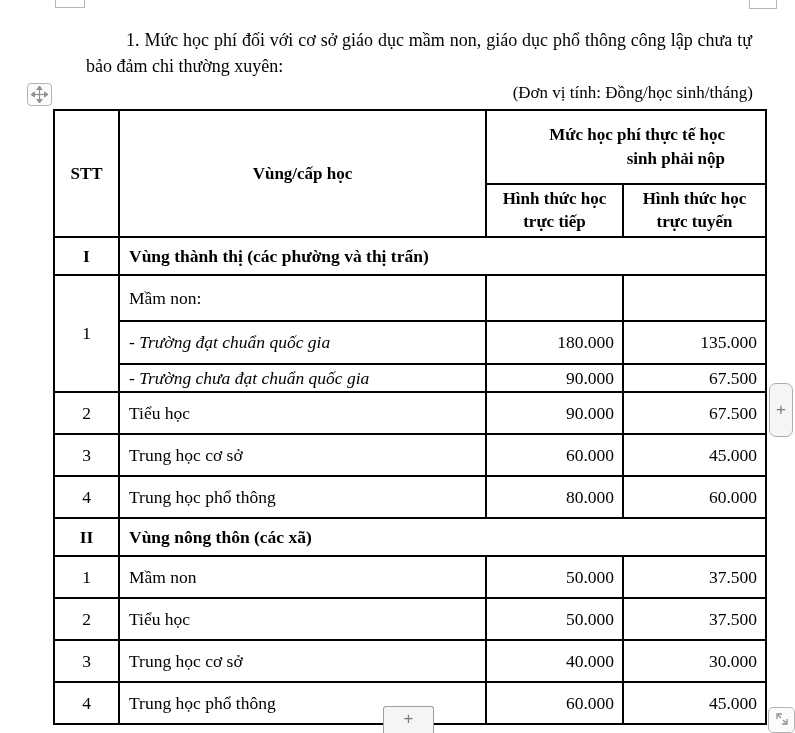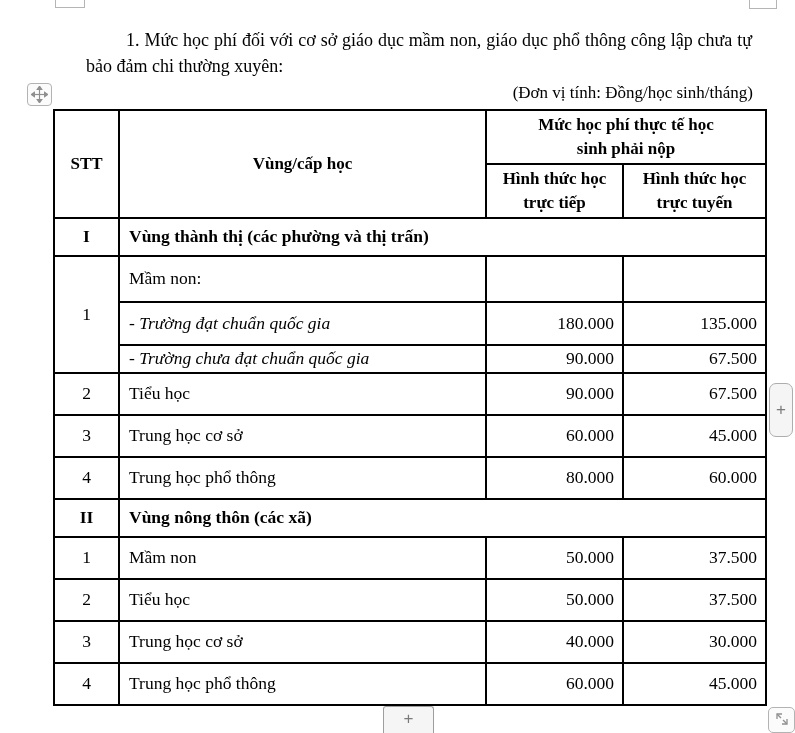--- a/index.html
+++ b/index.html
@@ -32,21 +32,21 @@
     border-collapse: collapse;
     table-layout: fixed;
     font-size: 17.5px;
   }
   table.fee-table td, table.fee-table th {
     border: 2px solid #000;
     vertical-align: middle;
     background: #fff;
   }
   th { font-weight: bold; text-align: center; line-height: 1.4; font-size: 17px; }
-  th.group-head { padding: 2px 40px; }
+  th.group-head { padding: 12px 40px; text-align: right; }
   th.sub-head-1 { padding: 2px 14px; border-radius: 20px; }
   th.sub-head-2 { padding: 2px 10px; }
   td.stt { text-align: center; }
   td.label { text-align: left; padding-left: 9px; padding-right: 4px; }
   td.num { text-align: right; padding-right: 8px; }
   tr.section-row td { font-weight: bold; }
   tr.italic-row td.label { font-style: italic; }
   
   .ctl {
     position: absolute;

